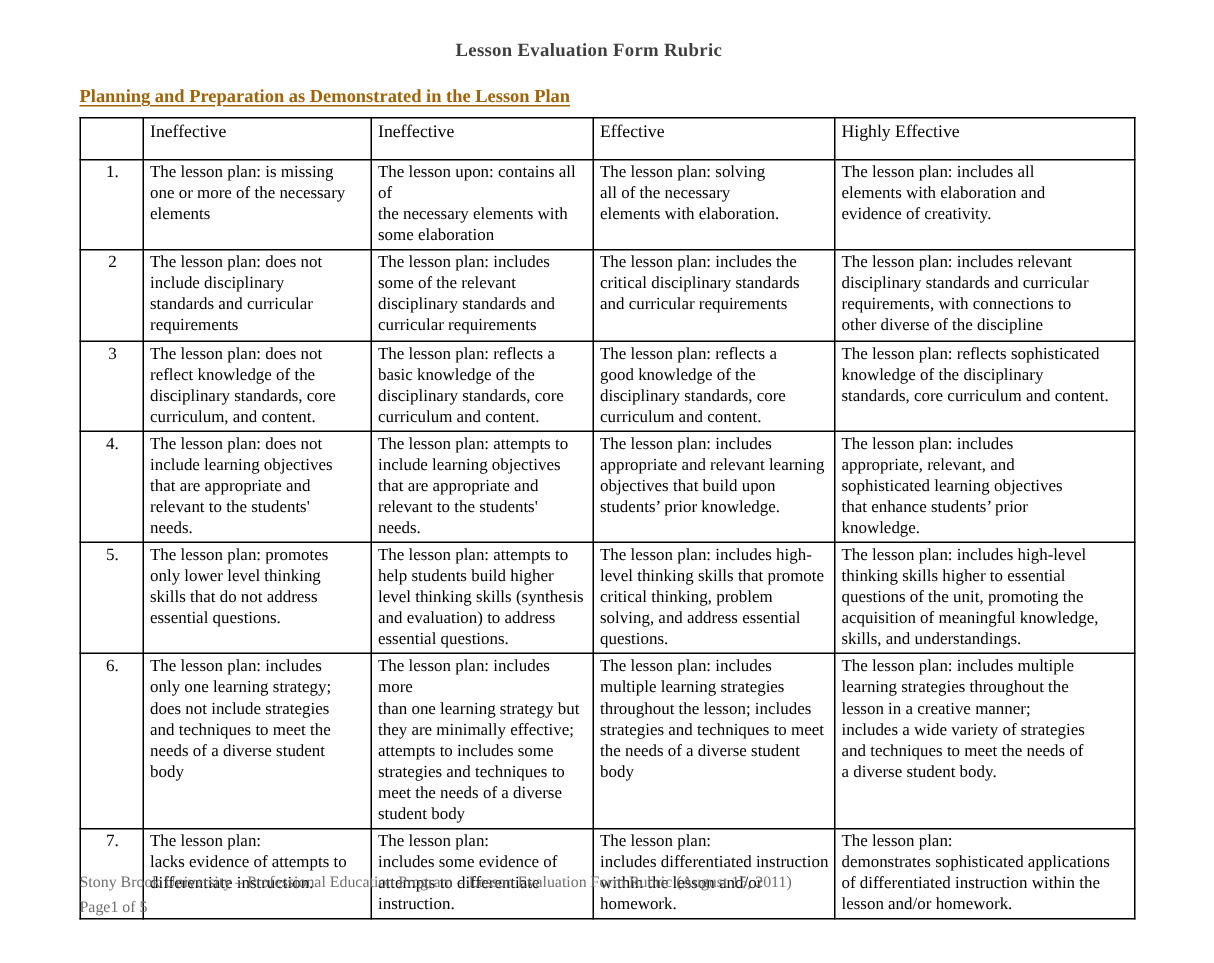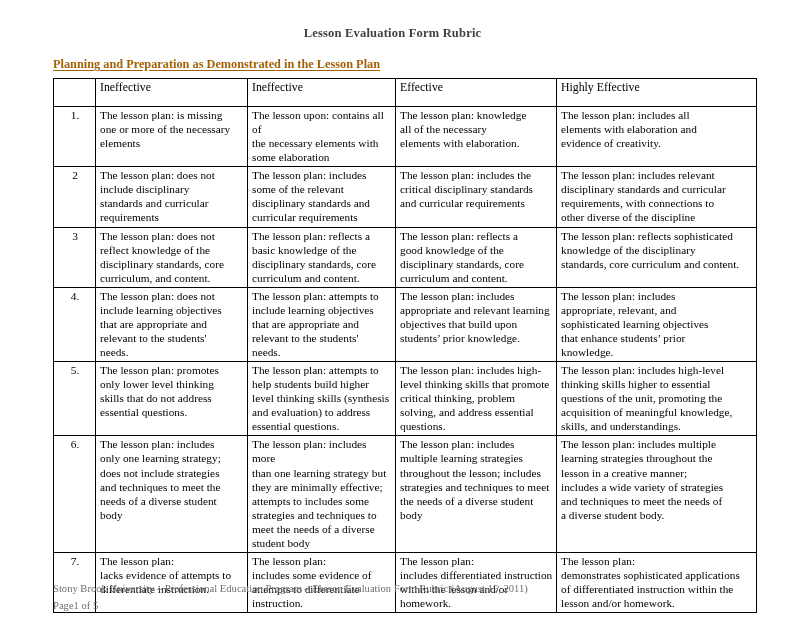--- a/index.html
+++ b/index.html
@@ -120,21 +120,21 @@
     </thead>
     <tbody>
       <tr>
         <td class="numcell">1.</td>
         <td class="cellbody">The lesson plan:  is missing
 one or more of the necessary
 elements</td>
         <td class="cellbody">The lesson upon: contains all of
 the necessary elements with
 some elaboration</td>
-        <td class="cellbody">The lesson plan: knowledge
+        <td class="cellbody">The lesson plan: solving
 all of the necessary
 elements with elaboration.</td>
         <td class="cellbody">The lesson plan: includes all
 elements with elaboration and
 evidence of creativity.</td>
       </tr>
       <tr>
         <td class="numcell">2</td>
         <td class="cellbody">The lesson plan: does not
 include disciplinary

